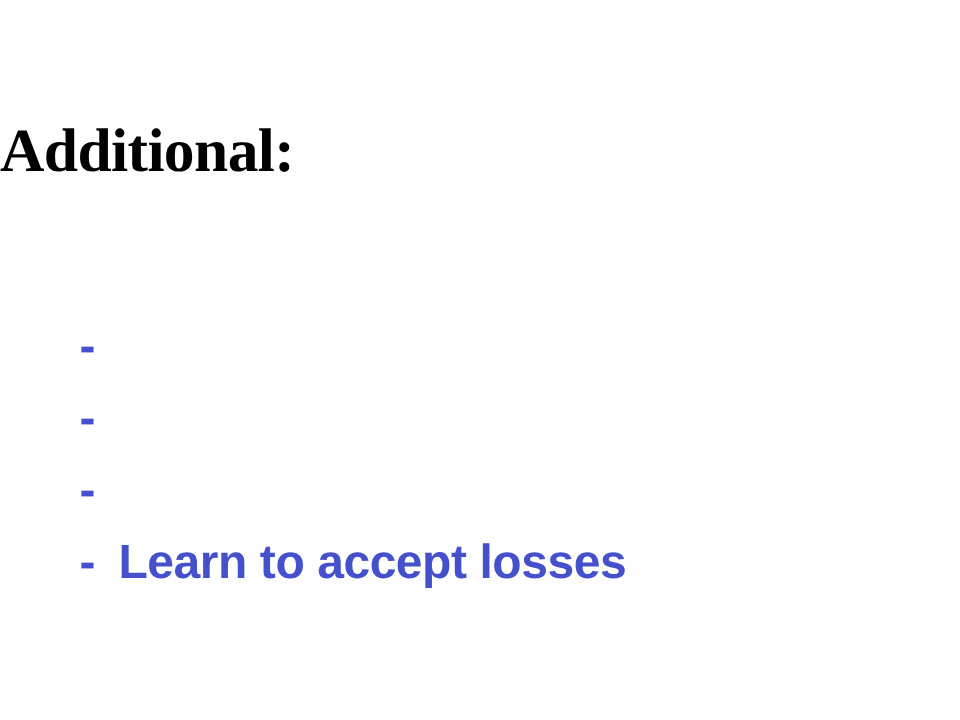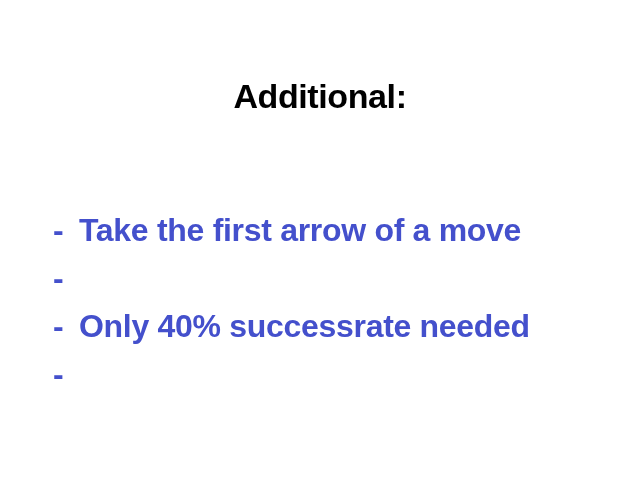--- a/index.html
+++ b/index.html
@@ -20,27 +20,28 @@
     height: 480px;
     background: #ffffff;
     box-sizing: border-box;
   }
 
   .slide-title {
     position: absolute;
     top: 78px;
     left: 0;
     width: 640px;
-    text-align: center;
-    font-size: 34px;
+    text-align: left;
+    font-size: 41px;
     font-weight: bold;
     color: #000000;
     letter-spacing: -0.4px;
     line-height: 1.1;
     white-space: nowrap;
+    font-family: Liberation Serif, serif;
   }
 
   .bullet-list {
     position: absolute;
     top: 206px;
     left: 53px;
     width: 580px;
     margin: 0;
     padding: 0;
     list-style: none;
@@ -72,31 +73,30 @@
 <body>
 
 <div class="slide">
 
   <div class="slide-title">Additional:</div>
 
   <ul class="bullet-list">
 
     <li class="bullet-item">
       <span class="bullet-dash">-</span>
-      <span class="bullet-text">Take the first arrow of a move</span>
     </li>
 
     <li class="bullet-item">
       <span class="bullet-dash">-</span>
     </li>
 
     <li class="bullet-item">
       <span class="bullet-dash">-</span>
-      <span class="bullet-text">Only 40% successrate needed</span>
     </li>
 
     <li class="bullet-item">
       <span class="bullet-dash">-</span>
+      <span class="bullet-text">Learn to accept losses</span>
     </li>
 
   </ul>
 
 </div>
 
 </body></html>

